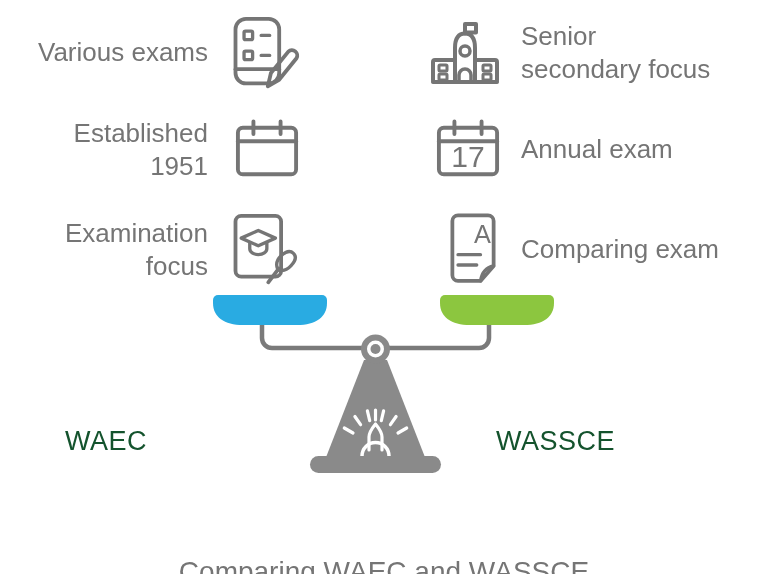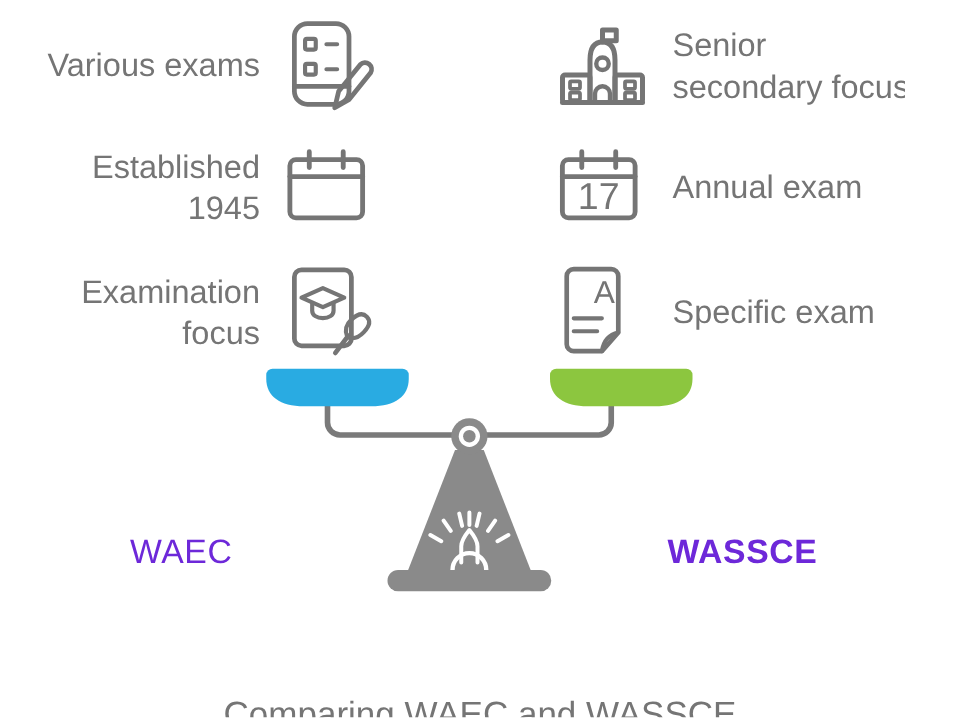--- a/index.html
+++ b/index.html
@@ -2,30 +2,30 @@
 <html><head>
 <meta charset="utf-8">
 <style>
   html,body { margin:0; padding:0; background:#fff; }
   .canvas {
     position:relative; width:724px; height:574px; background:#ffffff;
     overflow:hidden; font-family:"Liberation Sans", sans-serif;
   }
   .cell { position:absolute; display:flex; align-items:center; gap:18px; height:86px; }
   .cell-left  { left:16px;  width:286px; justify-content:flex-end; }
-  .cell-right { left:444px; width:306px; justify-content:flex-start; }
+  .cell-right { left:427px; width:306px; justify-content:flex-start; }
   .ftext { font-size:26px; color:#757575; line-height:1.27; }
   .cell-left  .ftext { text-align:right; }
   .cell-right .ftext { text-align:left; }
-  .iconbox { flex:0 0 auto; width:76px; display:flex; align-items:center; justify-content:flex-start; }
+  .iconbox { flex:0 0 auto; width:76px; display:flex; align-items:center; justify-content:flex-end; }
   .icon-svg { display:block; }
-  .side-label { position:absolute; top:426px; width:160px; text-align:center;
-                font-size:27px; color:#6d28d9; letter-spacing:0.5px; }
+  .side-label { position:absolute; top:426px; width:160px; 
+                font-size:27px; color:#14532d; letter-spacing:0.5px; }
   .side-label-left  { left:65px; }
-  .side-label-right { left:514px;font-weight:bold; }
+  .side-label-right { left:496px; }
   .title { position:absolute; top:522px; left:0; width:768px; text-align:center;
            font-size:28px; color:#757575;margin-top:34px; }
   .scale-svg { position:absolute; left:190px; top:288px; }
 </style>
 </head>
 <body>
 
 <div class="canvas">
 
   <div class="cell cell-left" style="top:10px">
@@ -63,21 +63,21 @@
     </span>
     <div class="ftext">
       <div>Senior</div>
       <div>secondary focus</div>
     </div>
   </div>
 
   <div class="cell cell-left" style="top:107px">
     <div class="ftext">
       <div>Established</div>
-      <div>1945</div>
+      <div>1951</div>
     </div>
     <span class="iconbox">
       <svg class="icon-svg" width="70" height="64" viewBox="0 0 72 66" fill="none" stroke="#757575" stroke-width="4" stroke-linecap="round" stroke-linejoin="round">
         <rect x="6" y="10" width="60" height="48" rx="5"></rect>
         <path d="M6 24 H66"></path>
         <path d="M22 16.5 V3.5 M50 16.5 V3.5"></path>
       </svg>
     </span>
   </div>
 
@@ -114,21 +114,21 @@
   <div class="cell cell-right" style="top:207px">
     <span class="iconbox">
       <svg class="icon-svg" width="60" height="78" viewBox="0 0 64 82" fill="none" stroke="#757575" stroke-width="4" stroke-linecap="round" stroke-linejoin="round">
         <path d="M16 4 H48 a6 6 0 0 1 6 6 V58 L40 74 H16 a6 6 0 0 1 -6 -6 V10 a6 6 0 0 1 6 -6 Z"></path>
         <path d="M54 58 Q42 60.5 40 74" stroke-width="3.5"></path>
         <path d="M16 46 H40 M16 57 H36" stroke-width="3.5"></path>
         <text x="42" y="33" text-anchor="middle" font-size="27" fill="#757575" stroke="none">A</text>
       </svg>
     </span>
     <div class="ftext">
-      <div>Specific exam</div>
+      <div>Comparing exam</div>
       <div></div>
     </div>
   </div>
 
   <svg class="scale-svg" width="390" height="200" viewBox="0 0 390 200">
 
     <path d="M72 34 v16 a10 10 0 0 0 10 10 h207 a10 10 0 0 0 10 -10 v-16" fill="none" stroke-width="4.5" stroke-linecap="round" stroke="#7A7A7A"></path>
 
     <path d="M23 12 a5 5 0 0 1 5 -5 h104 a5 5 0 0 1 5 5 v3 c0 14 -11 22 -30 22 h-54 c-19 0 -30 -8 -30 -22 z" fill="#29ABE2"></path>
 

